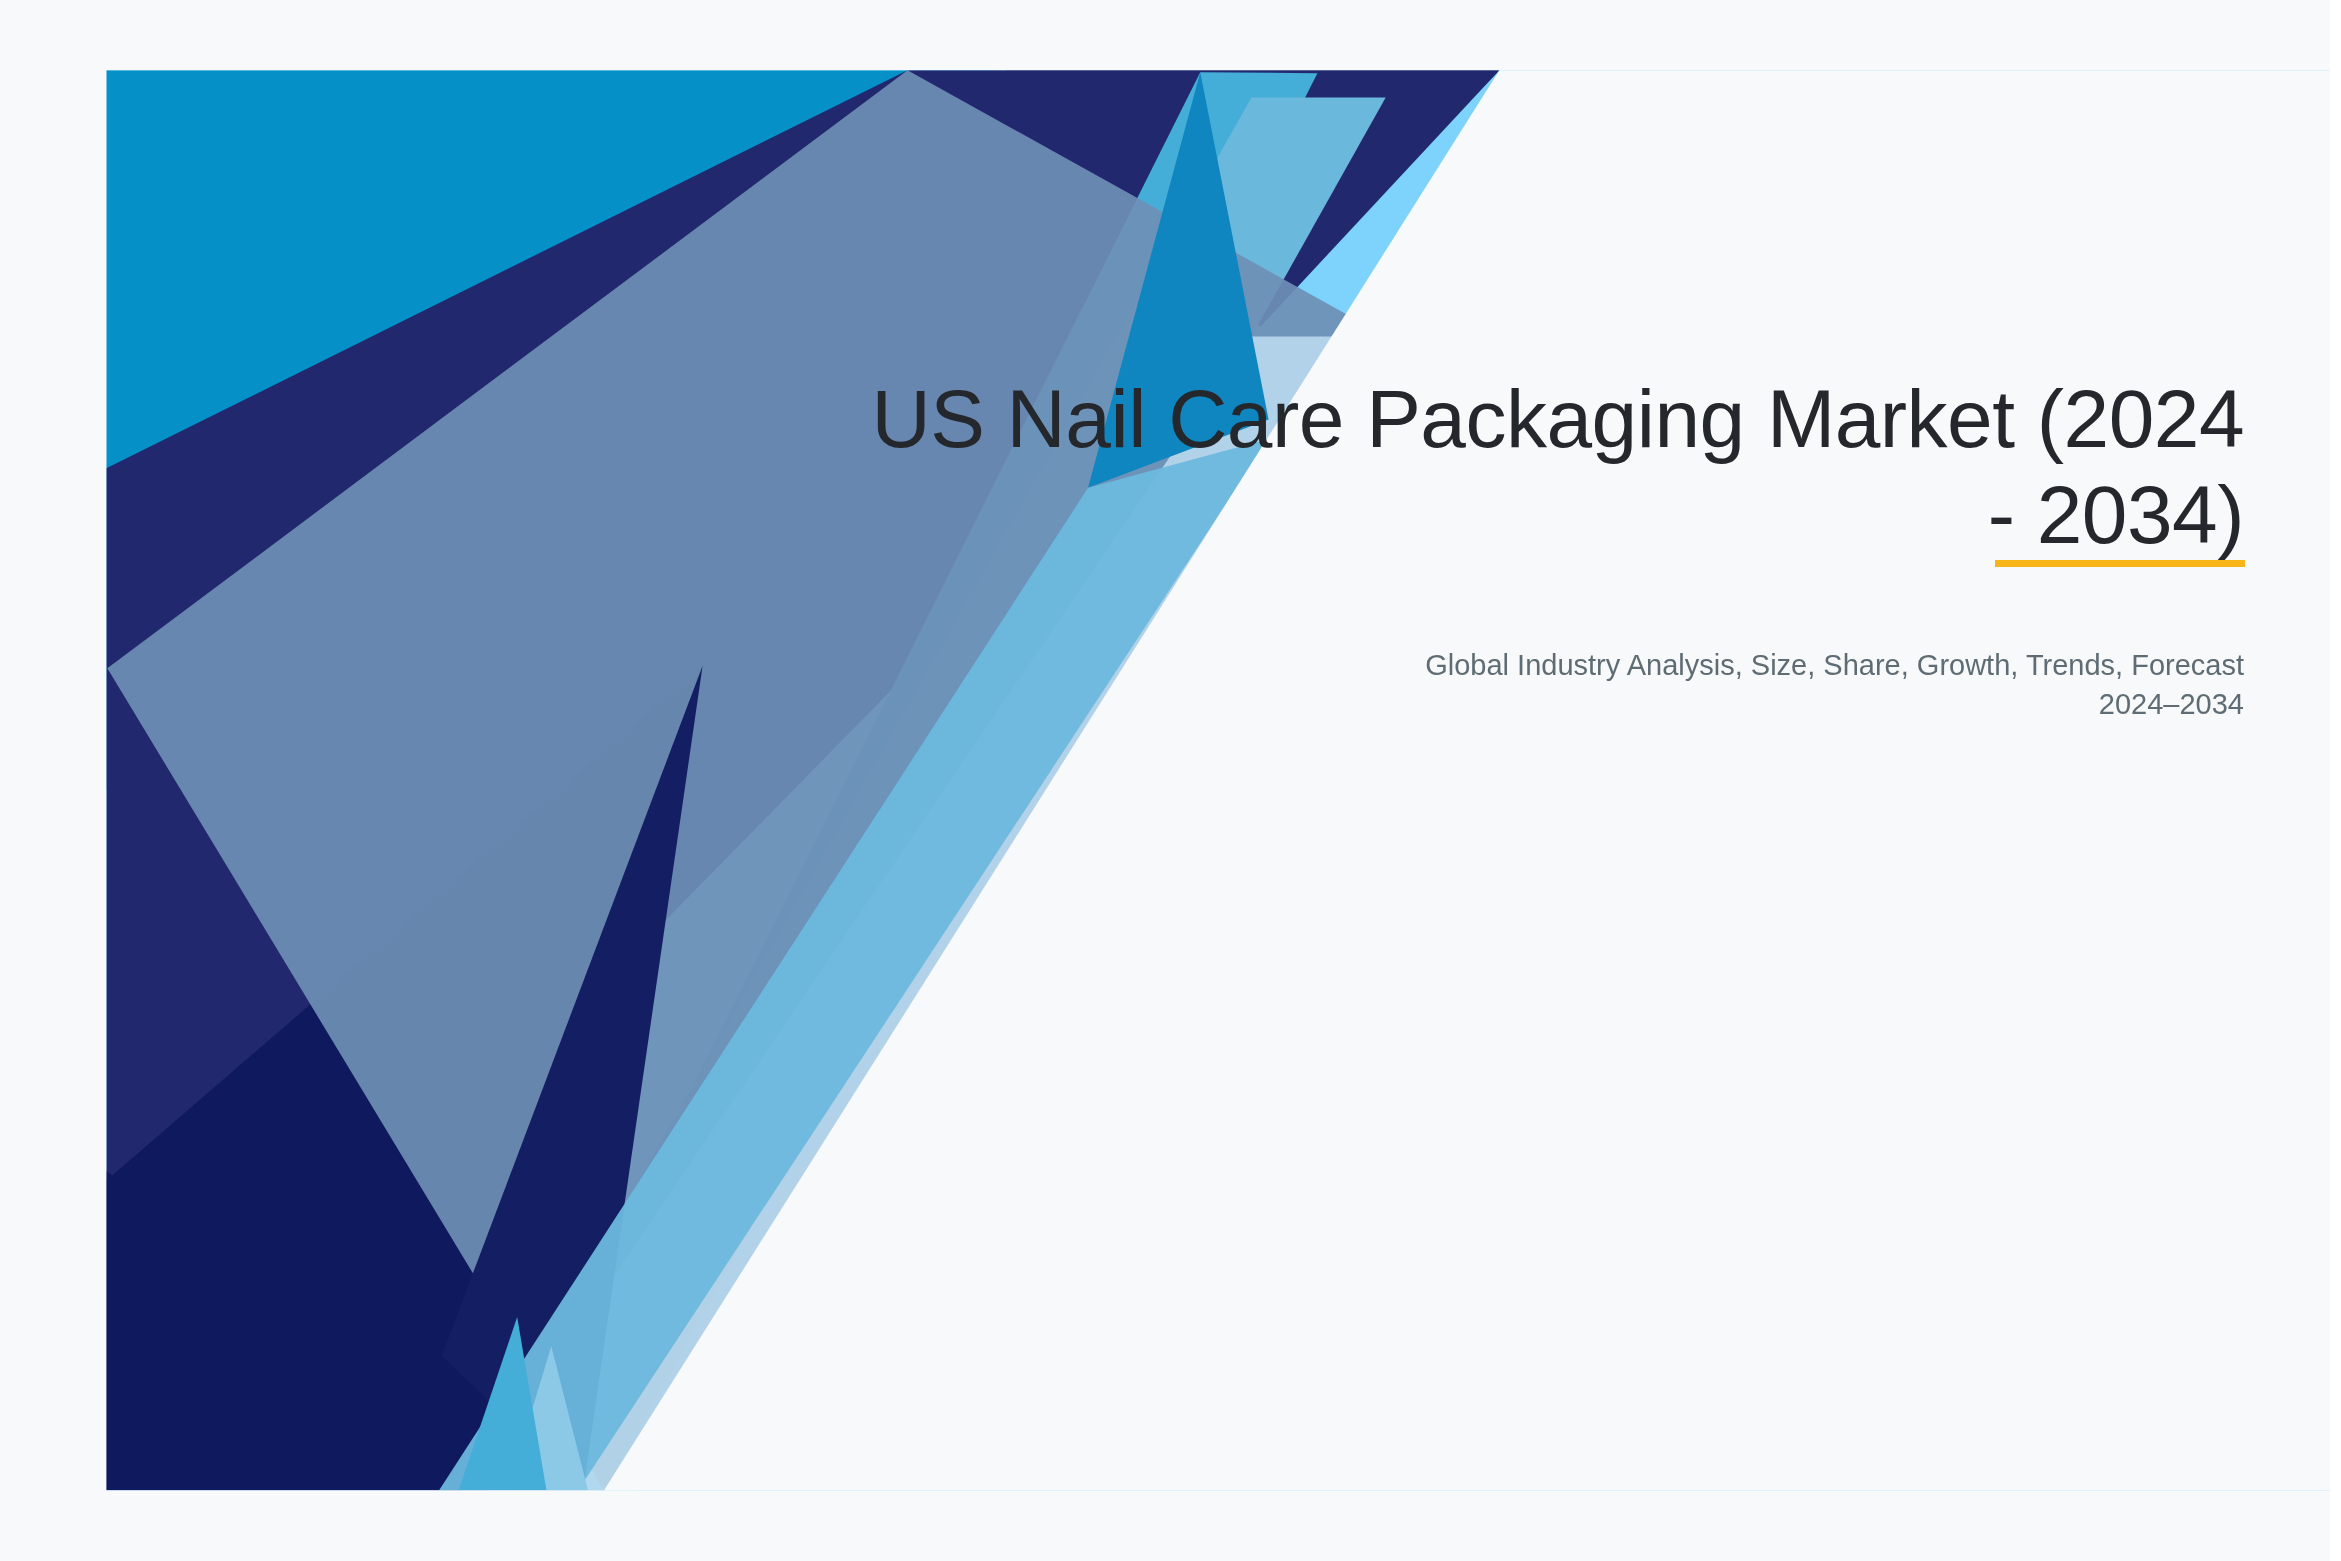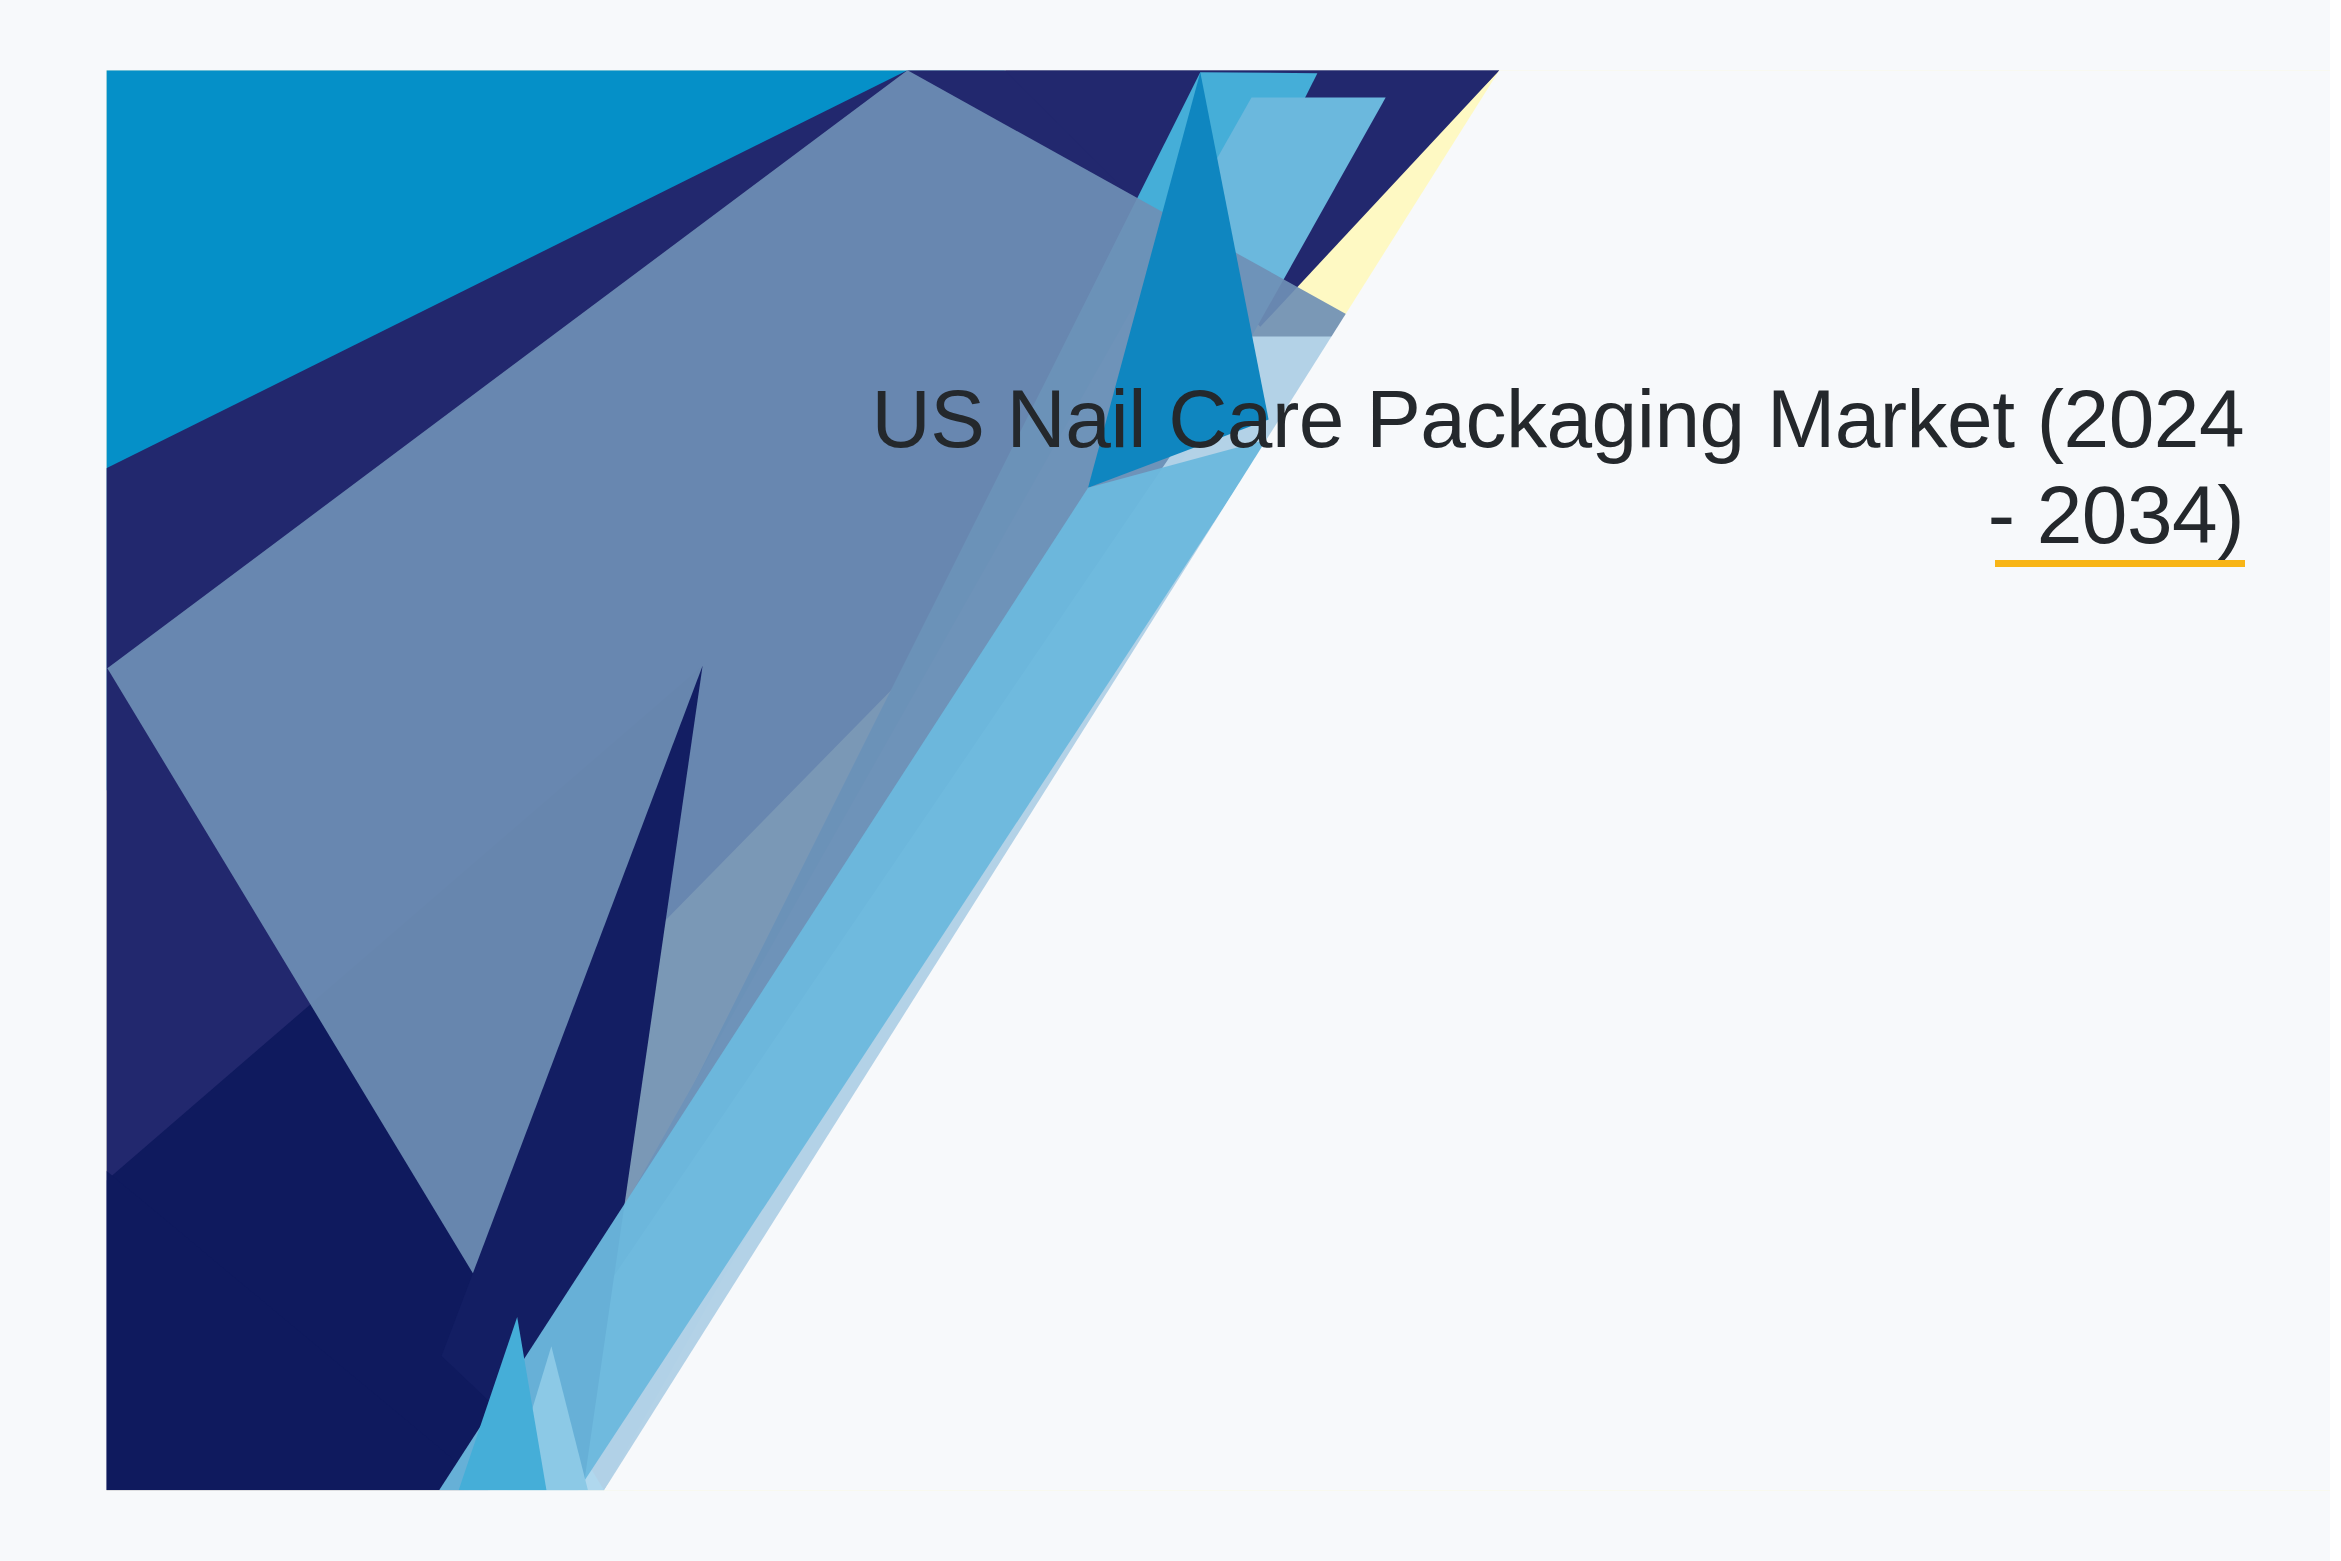--- a/index.html
+++ b/index.html
@@ -10,21 +10,21 @@
   body {
     width: 2342px;
     height: 1561px;
     overflow: hidden;
     font-family: "Liberation Sans", sans-serif;
   }
   #slide {
     position: relative;
     width: 2330px;
     height: 1561px;
-    background: #fef9c3;
+    background: #7dd3fc;
     overflow: hidden;
   }
   #artwork {
     position: absolute;
     left: 0;
     top: 0;
     width: 2342px;
     height: 1561px;
   }
   #text-block {
@@ -111,15 +111,16 @@
     <rect x="0" y="3055" width="4800" height="145" fill="#f7f9fb"></rect>
     <polygon points="3073,144 4800,144 4800,3055 1238,3055" fill="#f7f9fb"></polygon>
   </svg>
 
   <div id="text-block">
     <h1 class="title">US Nail Care Packaging Market (2024 - 2034)</h1>
   </div>
 
   <div class="accent-underline"></div>
 
+  <p class="subtitle">Global Industry Analysis, Size, Share, Growth, Trends, Forecast 2024–2034</p>
 
 </div>
 
 
 </body></html>

